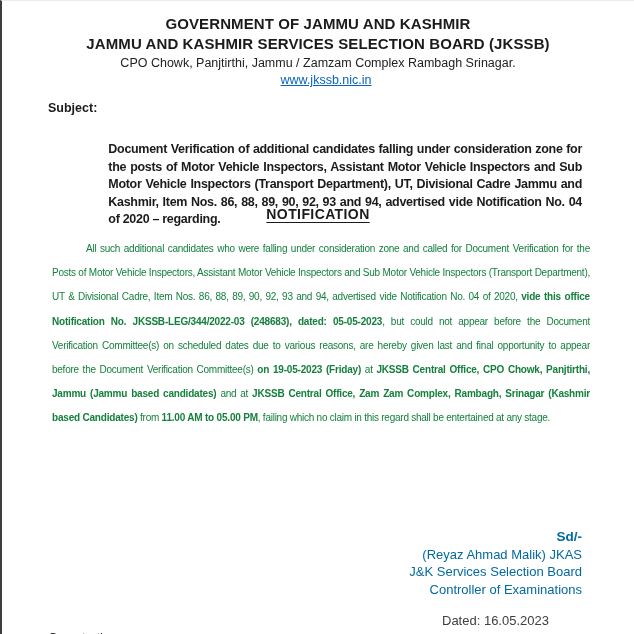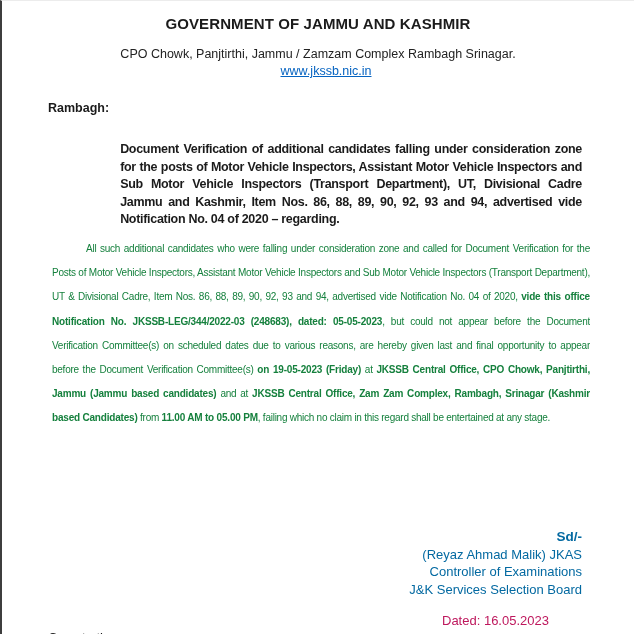--- a/index.html
+++ b/index.html
@@ -4,21 +4,21 @@
 <style>
   * { margin:0; padding:0; box-sizing:border-box; }
   html,body { width:634px; height:634px; background:#ffffff; }
   .page {
     position:relative; width:634px; height:634px; overflow:hidden;
     background:#ffffff; border-left:2px solid #3d3d3d; border-top:1px solid #ececec;
     font-family:"Liberation Sans", sans-serif; color:#1b1b1b;
   }
   .doc-header { position:absolute; top:13px; left:0; right:0; text-align:center; }
   .title-line { font-size:15px; font-weight:bold; line-height:20px; letter-spacing:0.1px; }
-  .address-line { font-size:12.5px; line-height:17px; margin-top:12px; color:#222; }
+  .address-line { font-size:12.5px; line-height:17px; margin-top:1px; color:#222; }
   .website-line { font-size:12.5px; line-height:16px;margin-left:16px; }
   .website-line a { color:#0563c1; text-decoration:underline; cursor:pointer; }
 
   .subject-row {
     position:absolute; top:99px; left:46px; right:52px;
     display:flex; gap:11px; font-weight:bold; font-size:12.5px; line-height:17.6px;
   }
   .subject-label { flex:0 0 47px; }
   .subject-text { flex:1; text-align:justify; letter-spacing:-0.3px;margin-top:41px; }
 
@@ -35,45 +35,47 @@
   }
   .body-par b { letter-spacing:-0.2px; }
 
   .signature-block {
     position:absolute; top:527px; right:52px; text-align:right;
     font-size:13px; line-height:17.6px; color:#0369a1;
   }
   .signature-block .sd { font-weight:bold; font-size:13.5px; }
 
   .footer-no  { position:absolute; top:612px; left:46px;  font-size:13px; color:#1e1e1e; }
-  .footer-dated { position:absolute; top:612px; left:440px; font-size:13px; color:#be185d; }
+  .footer-dated { position:absolute; top:612px; left:440px; font-size:13px; color:#404040; }
   .copy-to { position:absolute; top:629px; left:46px; font-size:13px; color:#1e1e1e; }
 </style>
 </head>
 <body>
 
 <div class="page">
 
   <div class="doc-header">
     <div class="title-line">GOVERNMENT OF JAMMU AND KASHMIR</div>
+    <div class="title-line">JAMMU AND KASHMIR SERVICES SELECTION BOARD (JKSSB)</div>
     <div class="address-line">CPO Chowk, Panjtirthi, Jammu / Zamzam Complex Rambagh Srinagar.</div>
     <div class="website-line"><a href="#">www.jkssb.nic.in</a></div>
   </div>
 
   <div class="subject-row">
-    <div class="subject-label">Rambagh:</div>
+    <div class="subject-label">Subject:</div>
     <div class="subject-text">Document Verification of additional candidates falling under consideration zone for the posts of Motor Vehicle Inspectors, Assistant Motor Vehicle Inspectors and Sub Motor Vehicle Inspectors (Transport Department), UT, Divisional Cadre Jammu and Kashmir, Item Nos. 86, 88, 89, 90, 92, 93 and 94, advertised vide Notification No. 04 of 2020 – regarding.</div>
   </div>
 
+  <div class="notif-heading">NOTIFICATION</div>
 
   <div class="body-par"><span>All such additional candidates who were falling under consideration zone and called for Document Verification for the Posts of Motor Vehicle Inspectors, Assistant Motor Vehicle Inspectors and Sub Motor Vehicle Inspectors (Transport Department), UT &amp; Divisional Cadre, Item Nos. 86, 88, 89, 90, 92, 93 and 94, advertised vide Notification No. 04 of 2020, </span><b>vide this office Notification No. JKSSB-LEG/344/2022-03 (248683), dated: 05-05-2023</b><span>, but could not appear before the Document Verification Committee(s) on scheduled dates due to various reasons, are hereby given last and final opportunity to appear before the Document Verification Committee(s) </span><b>on 19-05-2023 (Friday)</b><span> at </span><b>JKSSB Central Office, CPO Chowk, Panjtirthi, Jammu (Jammu based candidates)</b><span> and at </span><b>JKSSB Central Office, Zam Zam Complex, Rambagh, Srinagar (Kashmir based Candidates)</b><span> from </span><b>11.00 AM to 05.00 PM</b><span>, failing which no claim in this regard shall be entertained at any stage.</span></div>
 
   <div class="signature-block">
     <div class="sd">Sd/-</div>
     <div>(Reyaz Ahmad Malik) JKAS</div>
+    <div>J&amp;K Services Selection Board</div>
     <div>Controller of Examinations</div>
-    <div>J&amp;K Services Selection Board</div>
   </div>
 
   <div class="footer-dated">Dated: 16.05.2023</div>
   <div class="copy-to">Copy to the:</div>
 
 </div>
 
 </body></html>

